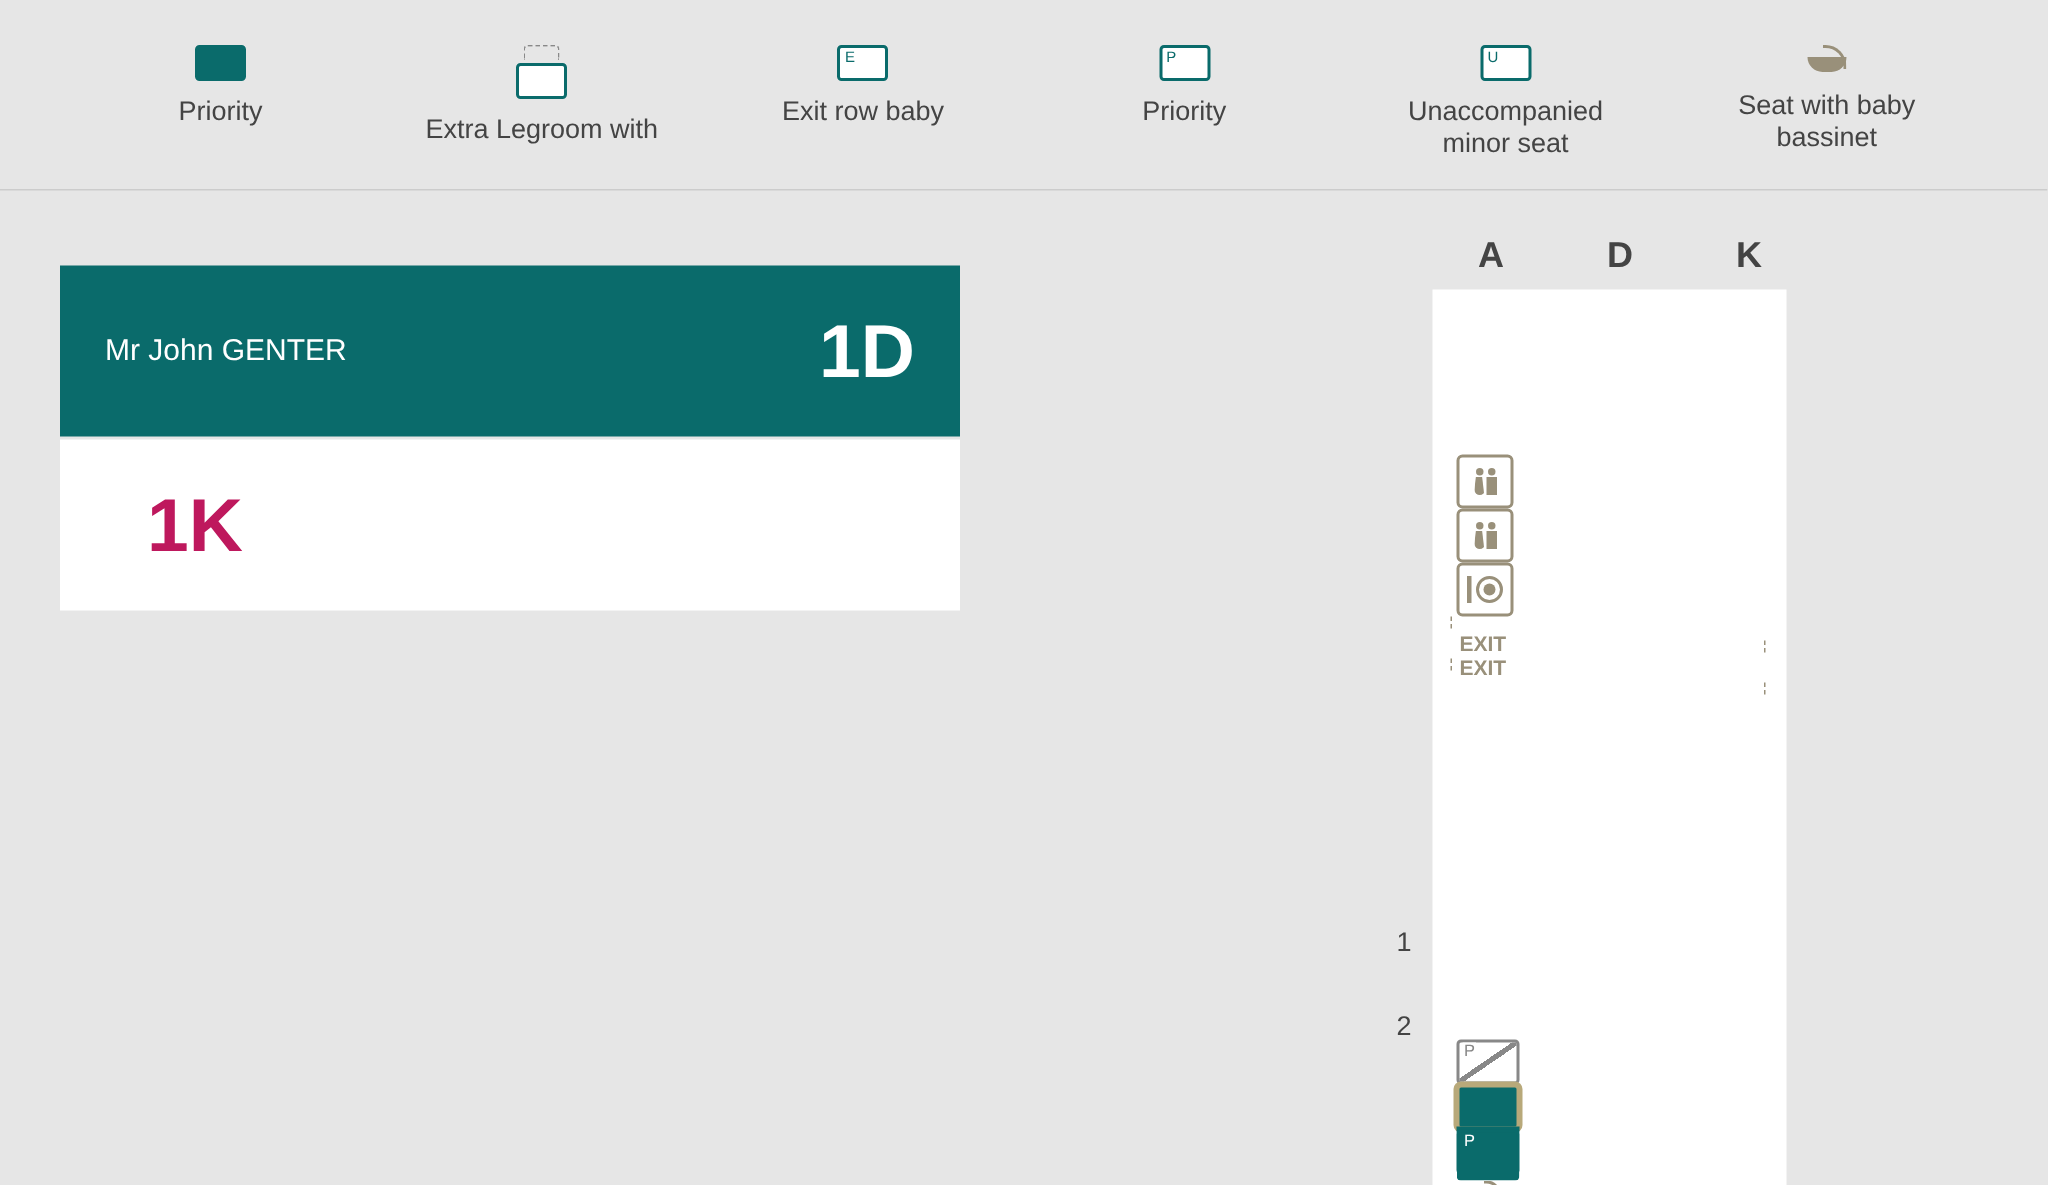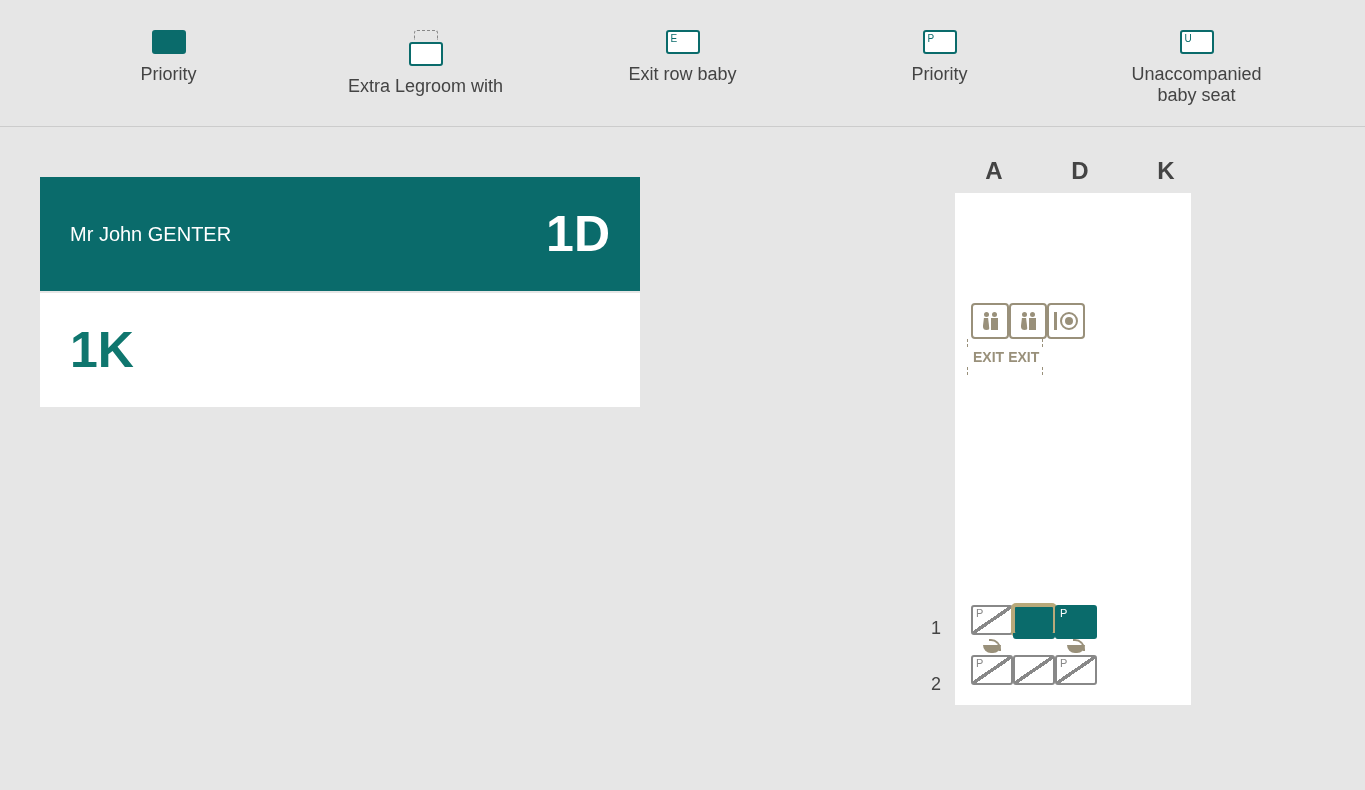--- a/index.html
+++ b/index.html
@@ -113,21 +113,21 @@
   }
   .pax.inactive {
     background: #fff;
     color: #0a6b6b;
     margin-top: 2px;
   }
   .pax .seat {
     font-size: 50px;
     font-weight: 600;
   }
-  .pax.inactive .seat { color: #0f766e; }
+  .pax.inactive .seat { color: #be185d; margin-left: 28px; }
 
   .map-area {
     margin-left: auto;
     padding-top: 0;
     padding-right: 120px;
     display: flex;
     gap: 14px;
   }
   .row-labels {
     display: flex;
@@ -158,20 +158,21 @@
     text-align: center;
   }
   .cabin {
     background: #fff;
     width: 236px;
     padding: 20px 16px;
   }
   .cabin-row {
     display: flex;
     margin-top: 8px;
+    flex-direction: column;
   }
   .cabin-row.amen { margin-top: 90px; }
   .cabin-row.exit { margin-top: 10px; }
   .cabin-row.r1 { margin-top: 240px; }
   .cabin-row.bassinet { margin-top: 4px; }
   .cabin-row.r2 { margin-top: 0; }
   .amen-box {
     width: 38px; height: 36px;
     border: 2px solid #99907a;
     border-radius: 4px;
@@ -331,21 +332,25 @@
   <div class="legend-item">
     <div class="seat-icon">
       <span class="letter">P</span>
     </div>
     <div>Priority</div>
   </div>
   <div class="legend-item">
     <div class="seat-icon">
       <span class="letter">U</span>
     </div>
-    <div>Unaccompanied baby seat</div>
+    <div>Unaccompanied minor seat</div>
+  </div>
+  <div class="legend-item">
+    <div class="bassinet-icon"></div>
+    <div>Seat with baby bassinet</div>
   </div>
 </div>
 
 <div class="main">
   <div class="passengers">
     <div class="pax active">
       <span>Mr John GENTER</span>
       <span class="seat" style="border:none;background:none;width:auto;height:auto;">1D</span>
     </div>
     <div class="pax inactive">

